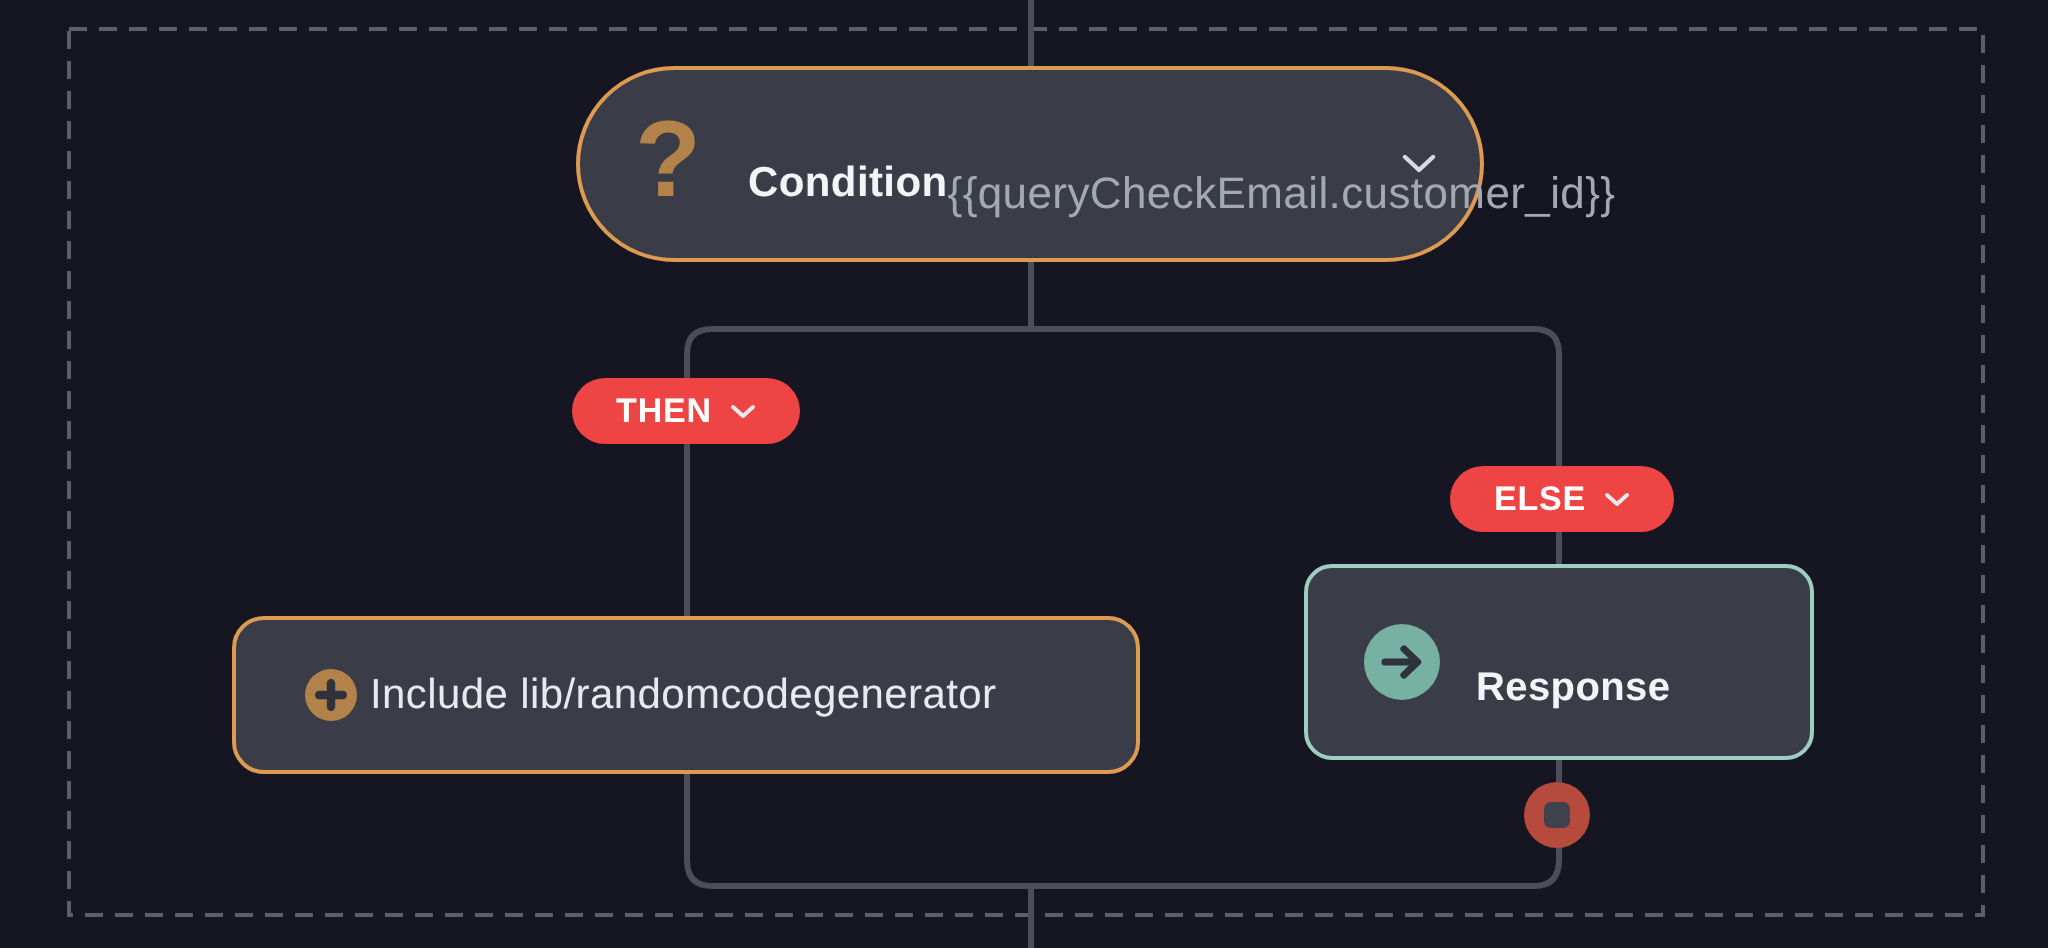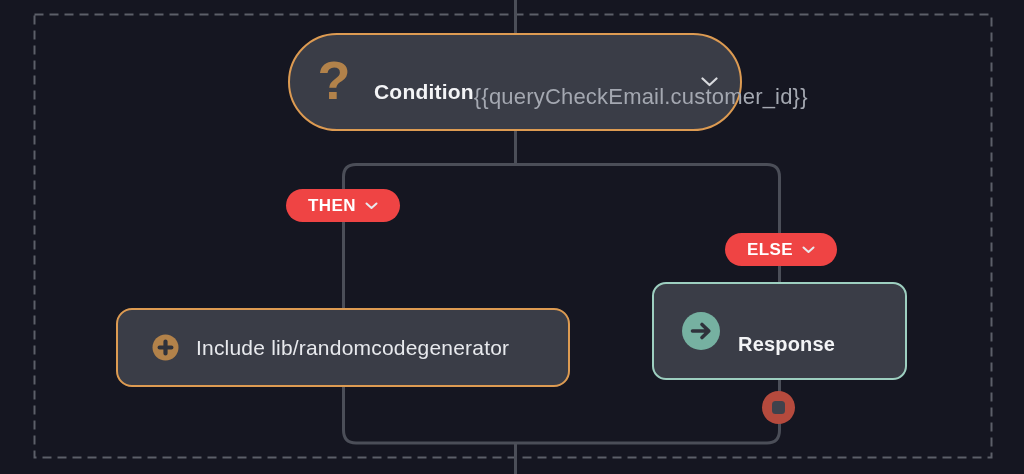--- a/index.html
+++ b/index.html
@@ -89,21 +89,21 @@
     cursor: pointer;
   }
   .pill--then { left: 286px; top: 189px; width: 114px; }
   .pill--else { left: 725px; top: 189px; width: 112px; margin-top: 44px; }
   .node--include {
     left: 116px; top: 308px;
     width: 454px; height: 79px;
     border: 2.5px solid #dd9b52;
     border-radius: 16px;
     padding: 0 20px 0 34px;
-    gap: 17px;
+    gap: 6px;
   }
   .include-label {
     font-size: 21px;
     color: #e7e9ed;
     letter-spacing: 0.2px;
     white-space: nowrap;
   }
   .node--response {
     left: 652px; top: 282px;
     width: 255px; height: 98px;

